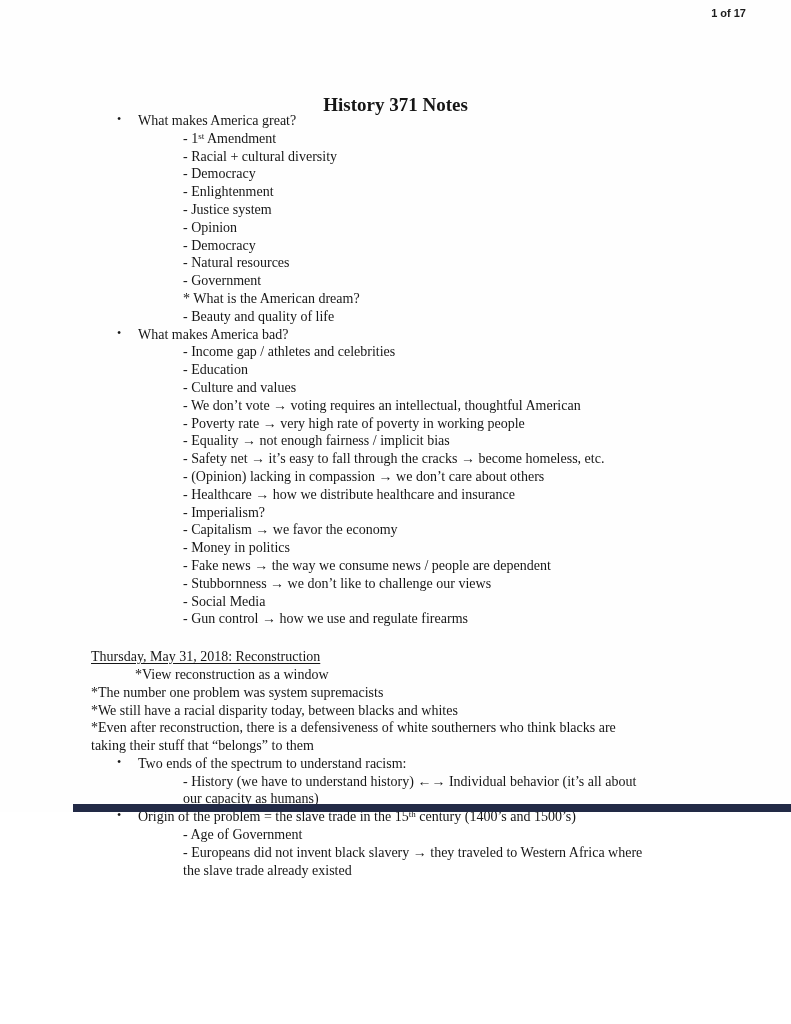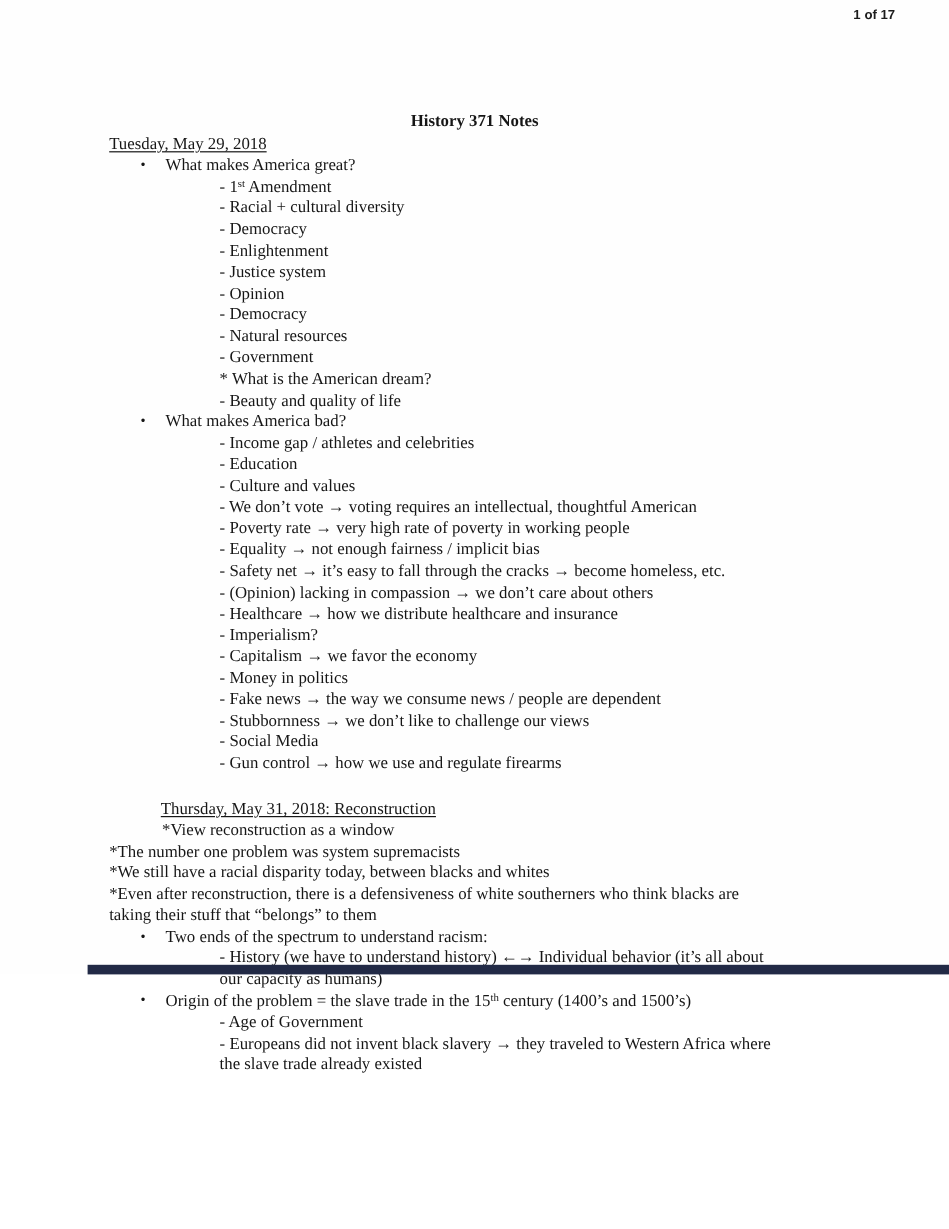--- a/index.html
+++ b/index.html
@@ -21,33 +21,33 @@
     font-family: "Liberation Sans", "DejaVu Sans", sans-serif;
     font-size: 11px;
     font-weight: 700;
     color: #1c1c1c;
   }
   .doc-title {
     position: absolute;
     top: 94px; left: 0;
     width: 791px;
     text-align: center;
-    font-size: 14px;
+    font-size: 19px;
     font-weight: 700;
   }
   .content {
     position: absolute;
     left: 91px; top: 112px;
     width: 668px;
     font-size: 14px;
     line-height: 17.8px;
   }
   .line { white-space: nowrap; }
   .line.heading { text-decoration: underline; text-underline-offset: 2px; }
-  .line.heading.gap { margin-top: 20px; margin-left: 43px; }
+  .line.heading.gap { margin-top: 20px; }
   .line.text { padding-left: 0; }
   .line.indent1 { padding-left: 44px; }
   .line.bullet { padding-left: 47px; position: relative; }
   .line.bullet .marker {
     position: absolute;
     left: 26px; top: -1px;
     font-size: 12px;
   }
   .line.sub, .line.subcont { padding-left: 92px; }
   sup { font-size: 9px; line-height: 0; vertical-align: 4px; }
@@ -57,21 +57,20 @@
     height: 8px;
   }
 </style>
 </head>
 <body>
 
 <div class="page">
   <div class="page-number">1 of 17</div>
   <div class="doc-title">History 371 Notes</div>
   <div class="content" id="sections">
-      <div class="line heading">Tuesday, May 29, 2018</div>
       <div class="line bullet"><span class="marker">•</span><span>What makes America great?</span></div>
       <div class="line sub">- 1<sup>st</sup> Amendment</div>
       <div class="line sub">- Racial + cultural diversity</div>
       <div class="line sub">- Democracy</div>
       <div class="line sub">- Enlightenment</div>
       <div class="line sub">- Justice system</div>
       <div class="line sub">- Opinion</div>
       <div class="line sub">- Democracy</div>
       <div class="line sub">- Natural resources</div>
       <div class="line sub">- Government</div>

